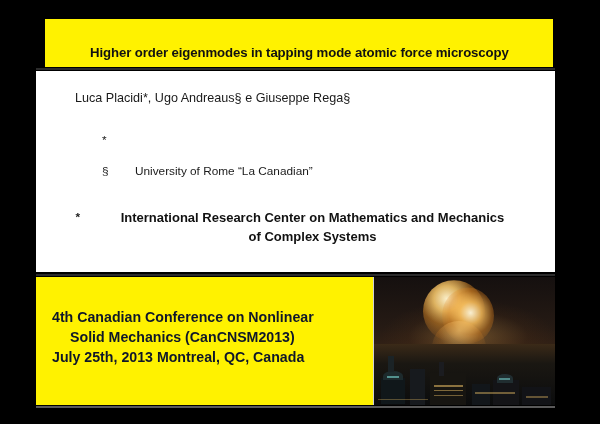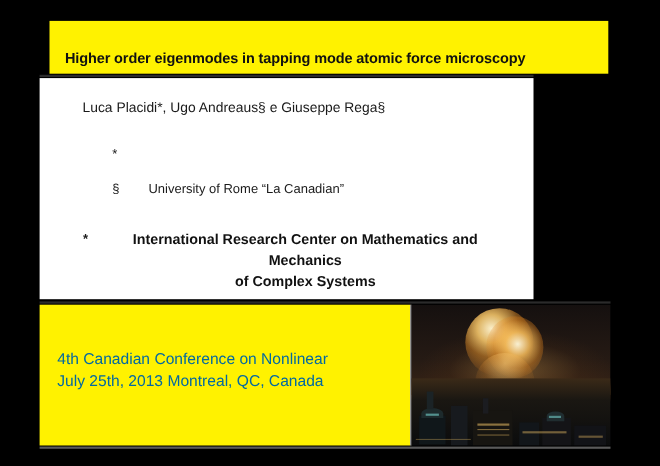--- a/index.html
+++ b/index.html
@@ -36,28 +36,29 @@
     align-items: flex-end;
     padding: 0 0 6px 14px;
   }
   .title-bar-text {
     font-size: 13.2px;
     font-weight: bold;
     color: #111111;
     letter-spacing: -0.1px;
     line-height: 1.1;
     white-space: nowrap;
+    margin-left: 31px;
   }
 
   
   .body-panel {
     position: absolute;
     left: 36px;
     top: 71px;
-    width: 449px;
+    width: 519px;
     height: 201px;
     background: #FFFFFF;
     box-sizing: border-box;
   }
   .body-panel::before {
     
     content: "";
     position: absolute;
     left: 0;
     top: -3px;
@@ -149,23 +150,24 @@
     flex: 0 0 337px;
     background: #FFF200;
     display: flex;
     flex-direction: column;
     justify-content: center;
     padding: 0 14px 8px 16px;
     box-sizing: border-box;
   }
   .conf-line {
     font-size: 14.2px;
-    color: #0369a1;
+    color: #0f172a;
     line-height: 1.42;
     white-space: nowrap;
+    font-weight: bold;
   }
   .conf-line-2 { padding-left: 18px; }
 
   
   .photo {
     flex: 1 1 auto;
     position: relative;
     overflow: hidden;
     background: #050406;
     border-left: 1px solid #cfcfcf;
@@ -273,20 +275,21 @@
         <div>of Complex Systems</div>
       </div>
     </div>
 
   </div>
 
   <div class="bottom-strip">
 
     <div class="conf-block">
       <div class="conf-line">4th Canadian Conference on Nonlinear</div>
+      <div class="conf-line conf-line-2">Solid Mechanics (CanCNSM2013)</div>
       <div class="conf-line">July 25th, 2013 Montreal, QC, Canada</div>
     </div>
 
     <div class="photo">
       <div class="sky"></div>
       <div class="burst"></div>
       <div class="burst burst-2"></div>
       <div class="burst-tail"></div>
       <div class="glow-band"></div>
       <div class="city">

